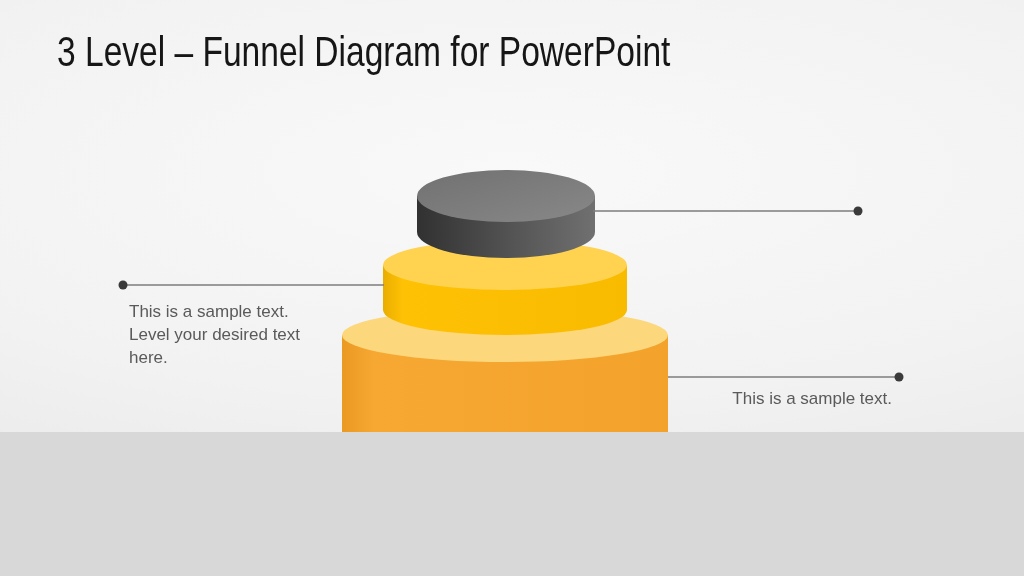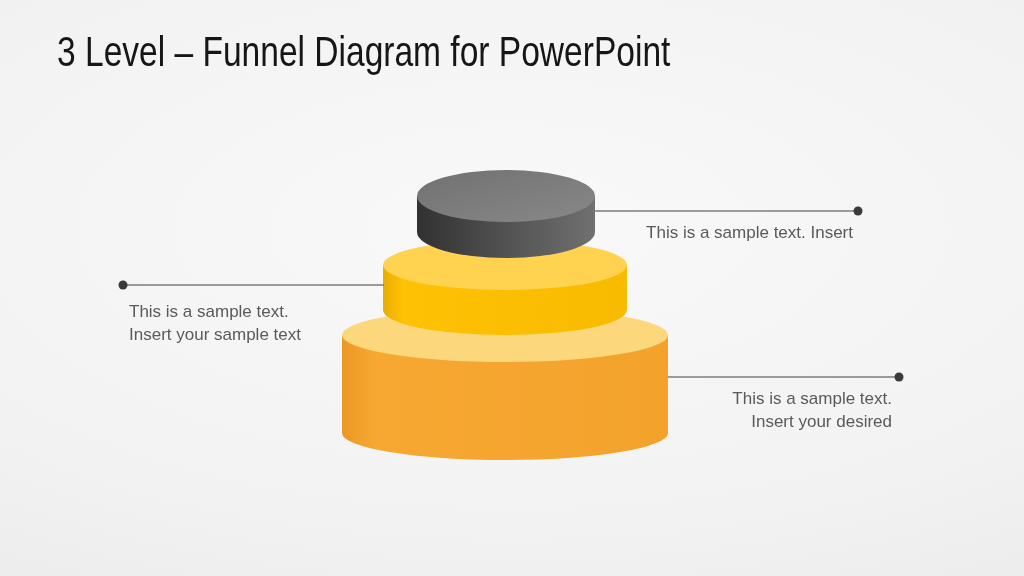--- a/index.html
+++ b/index.html
@@ -1,17 +1,17 @@
 <!DOCTYPE html>
 <html><head>
 <meta charset="utf-8">
 <style>
   html,body { margin:0; padding:0; background:#d8d8d8; }
   .slide {
-    position:relative; width:1024px; height:576px; overflow:hidden;
+    position:relative; width:1024px; height:432px; overflow:hidden;
     background: radial-gradient(ellipse 120% 95% at 50% 40%, #f9f9f9 0%, #f2f2f2 55%, #e6e6e6 100%);
     font-family:"Liberation Sans", sans-serif;
   }
   .title {
     position:absolute; left:57px; top:30px; margin:0;
     font-size:43px; font-weight:400; line-height:1; white-space:nowrap;
     transform:scaleX(0.78); transform-origin:left top;
   }
   .diagram { position:absolute; left:0; top:0; width:1024px; height:576px; }
   .callout { position:absolute; font-size:17px; line-height:23px; }
@@ -63,26 +63,25 @@
     <circle cx="858" cy="211" r="4.5" fill="#3a3a3a"></circle>
 
     <line class="connector" x1="123" y1="285" x2="384" y2="285" stroke="#7d7d7d"></line>
     <circle cx="123" cy="285" r="4.5" fill="#3a3a3a"></circle>
 
     <line class="connector" x1="668" y1="377" x2="899" y2="377" stroke="#7d7d7d"></line>
     <circle cx="899" cy="377" r="4.5" fill="#3a3a3a"></circle>
   </svg>
 
   <div class="callout callout-top-right" style="color: rgb(90, 90, 90);">
-    <div>This is a sample text. Insert</div>
   </div>
 
   <div class="callout callout-middle-left" style="color: rgb(90, 90, 90);">
     <div>This is a sample text.</div>
-    <div>Insert your sample text</div>
+    <div>Level your desired text</div>
+    <div>here.</div>
   </div>
 
   <div class="callout callout-bottom-right" style="color: rgb(90, 90, 90);">
     <div>This is a sample text.</div>
-    <div>Insert your desired</div>
   </div>
 
 </div>
 
 </body></html>

